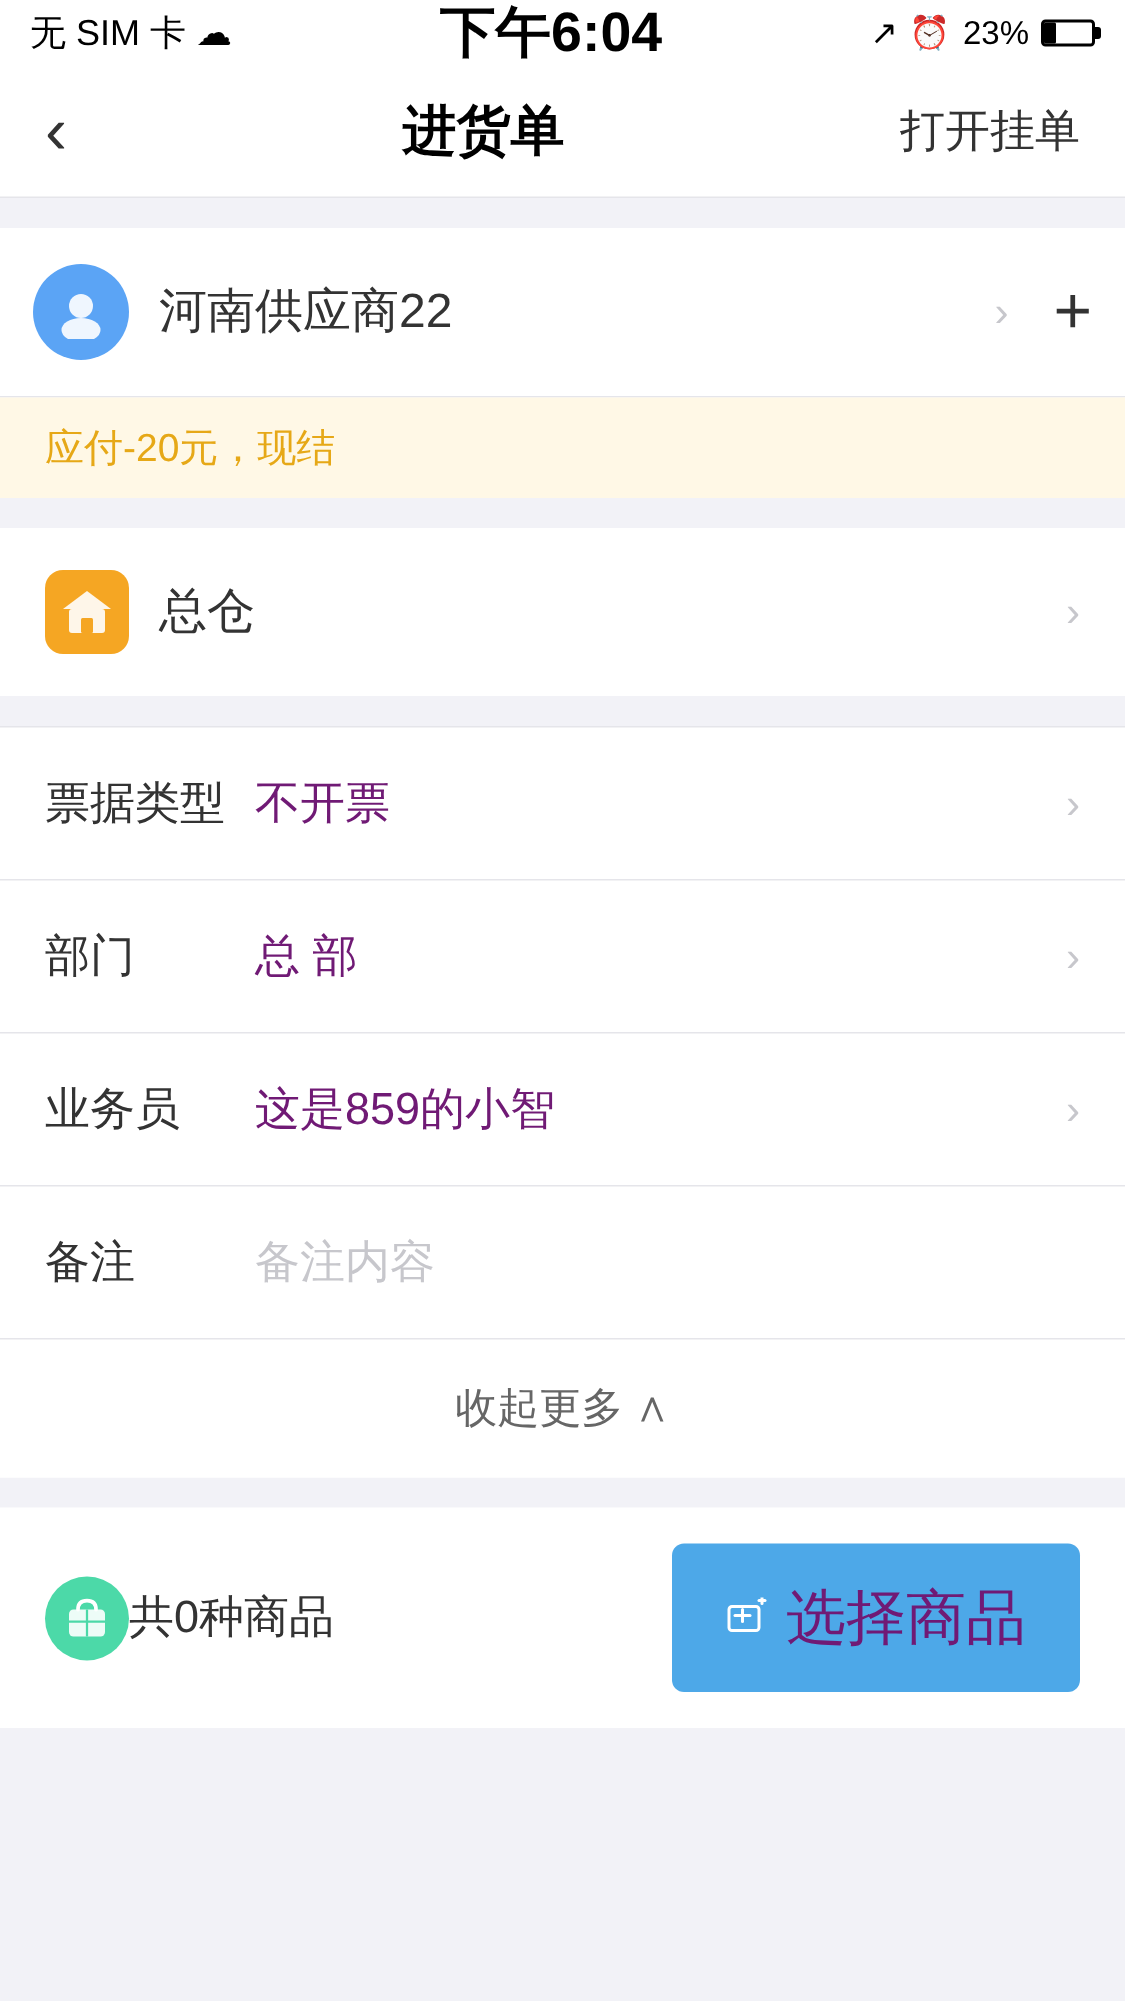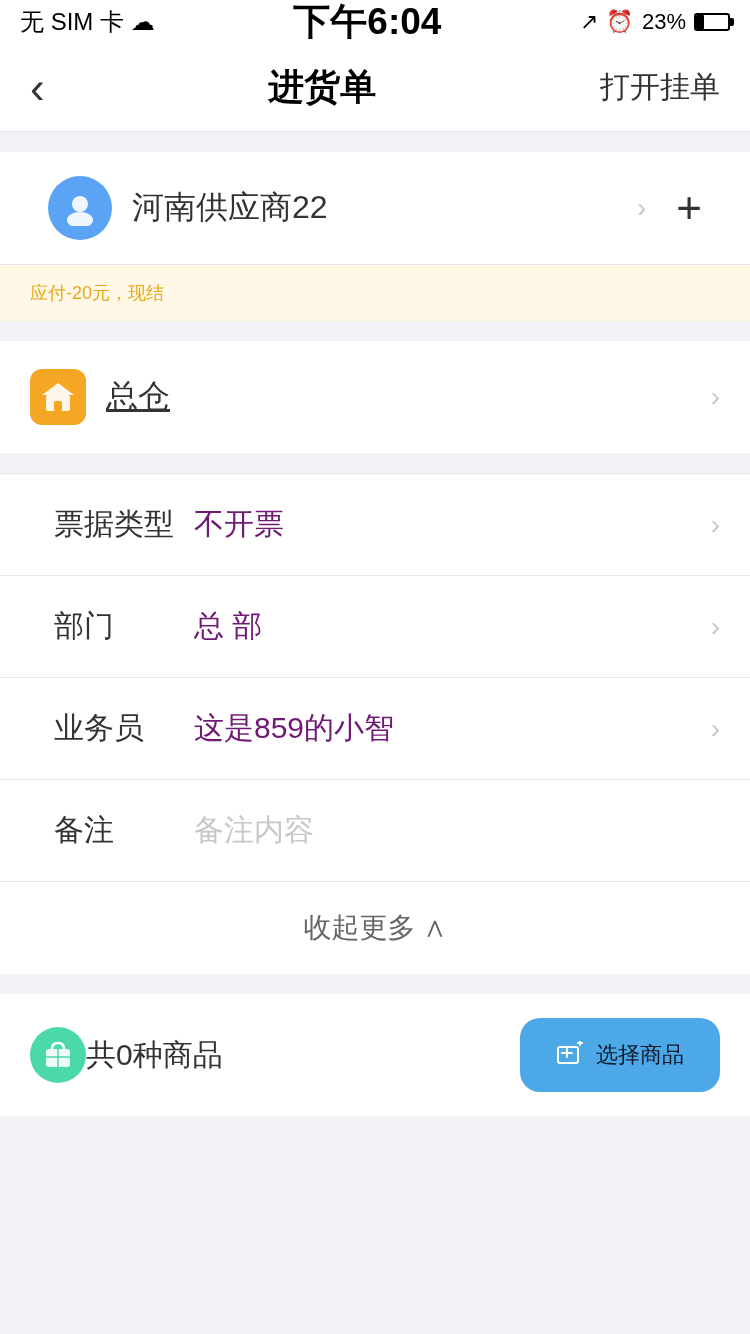--- a/index.html
+++ b/index.html
@@ -62,21 +62,21 @@
 
     
     .section {
       background: #fff;
     }
 
     
     .supplier-row {
       display: flex;
       align-items: center;
-      padding: 24px 48px;
+      padding: 24px 22px;
       background: #fff;
       border-bottom: 1px solid #e5e5ea;
     }
     .supplier-avatar {
       width: 64px;
       height: 64px;
       border-radius: 50%;
       background: #5ba4f5;
       display: flex;
       align-items: center;
@@ -98,21 +98,21 @@
     .supplier-add {
       font-size: 44px;
       color: #333;
       line-height: 1;
     }
 
     
     .notice-bar {
       background: #fff8e6;
       padding: 16px 30px;
-      font-size: 18px;
+      font-size: 26px;
       color: #e6a817;
     }
 
     
     .warehouse-row {
       display: flex;
       align-items: center;
       padding: 28px 30px;
       background: #fff;
       cursor: pointer;
@@ -125,42 +125,40 @@
       display: flex;
       align-items: center;
       justify-content: center;
       margin-right: 20px;
       flex-shrink: 0;
     }
     .warehouse-name {
       flex: 1;
       font-size: 32px;
       color: #333;
-      text-decoration: underline;
     }
     .row-arrow {
       font-size: 28px;
       color: #c7c7cc;
     }
 
     
     .form-row {
       display: flex;
       align-items: center;
       padding: 30px 30px;
       background: #fff;
       border-top: 1px solid #e5e5ea;
       cursor: pointer;
     }
     .form-label {
       font-size: 30px;
       color: #333;
       width: 120px;
       flex-shrink: 0;
-      margin-left: 24px;
     }
     .form-value {
       flex: 1;
       font-size: 30px;
       color: #701a75;
       padding-left: 20px;
     }
     .form-value.placeholder {
       color: #c7c7cc;
     }
@@ -197,25 +195,25 @@
       display: flex;
       align-items: center;
       justify-content: center;
     }
     .product-count-text {
       font-size: 30px;
       color: #333;
     }
     .select-product-btn {
       background: #4da8e8;
-      color: #0f172a;
+      color: #701a75;
       border: none;
-      border-radius: 20px;
+      border-radius: 8px;
       padding: 22px 36px;
-      font-size: 22px;
+      font-size: 40px;
       display: flex;
       align-items: center;
       gap: 12px;
       cursor: pointer;
     }
 
     
     .page-bg {
       background: #f2f2f7;
       min-height: 200px;

